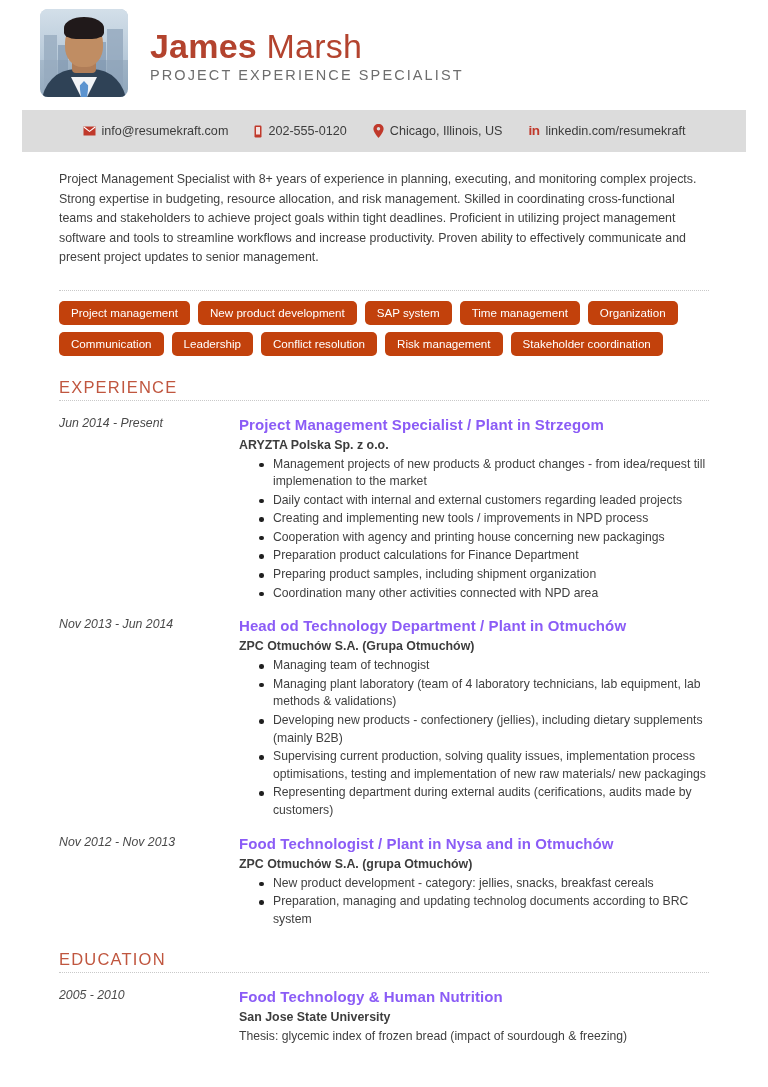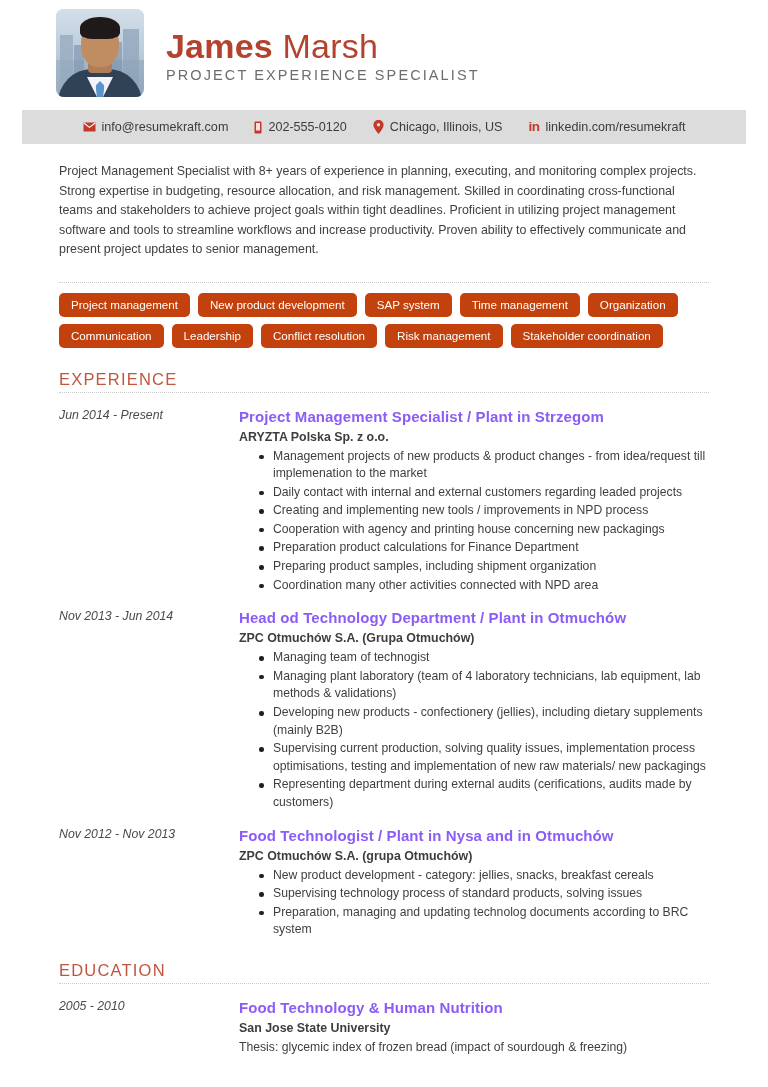--- a/index.html
+++ b/index.html
@@ -22,21 +22,20 @@
     box-sizing: border-box;
   }
 
   
   .header {
     display: flex;
     align-items: center;
     padding: 10px 0 10px 40px;
     height: 106px;
     box-sizing: border-box;
-    margin-left: 16px;
   }
   .photo {
     width: 88px;
     height: 88px;
     border-radius: 8px;
     flex: 0 0 88px;
     position: relative;
     overflow: hidden;
     background: linear-gradient(170deg, #c9d7e4 0%, #aabccd 40%, #8fa6bb 100%);
   }
@@ -127,21 +126,21 @@
     font-size: 14.5px;
     letter-spacing: 2.1px;
     color: #6d6d6d;
     white-space: nowrap;
   }
 
   
   .contact-bar {
     margin: 4px 22px 0 22px;
     background: #dcdcdc;
-    height: 34px;
+    height: 42px;
     display: flex;
     align-items: center;
     justify-content: center;
     gap: 26px;
     font-size: 12.6px;
     color: #3c3c3c;
   }
   .contact-item {
     display: flex;
     align-items: center;
@@ -386,21 +385,20 @@
         </div>
       </div>
 
       <div class="entry">
         <div class="entry-date">Nov 2012 - Nov 2013</div>
         <div class="entry-body">
           <div class="entry-title">Food Technologist / Plant in Nysa and in Otmuchów</div>
           <div class="entry-org">ZPC Otmuchów S.A. (grupa Otmuchów)</div>
           <ul class="bullets">
             <li>New product development - category: jellies, snacks, breakfast cereals</li>
-            <li>Supervising technology process of standard products, solving issues</li>
             <li>Preparation, managing and updating technolog documents according to BRC system</li>
           </ul>
         </div>
       </div>
     </div>
 
     <div class="section">
       <div class="section-title">EDUCATION</div>
       <div class="section-rule"></div>
 

